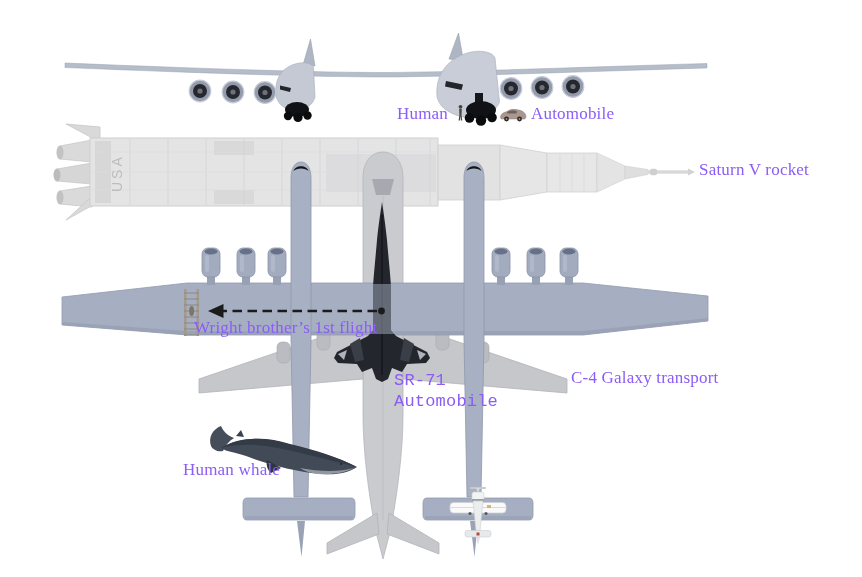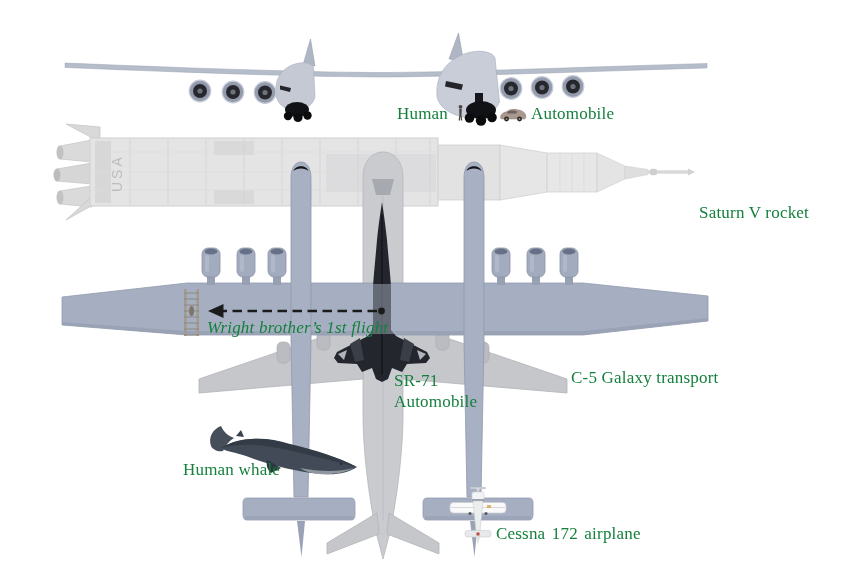--- a/index.html
+++ b/index.html
@@ -1,22 +1,22 @@
 <!DOCTYPE html>
 <html><head>
 <meta charset="utf-8">
 <title>Size comparison diagram</title>
 <style>
   html,body{margin:0;padding:0;background:#fff;}
   #stage{position:relative;width:862px;height:577px;background:#ffffff;overflow:hidden;
          font-family:"Liberation Serif",serif;}
   #artwork{position:absolute;left:0;top:0;}
-  .lbl{position:absolute;font-size:17px;line-height:19px;color:#15803d;white-space:nowrap;
+  .lbl{position:absolute;font-size:17px;line-height:19px;color:#8b5cf6;white-space:nowrap;
        letter-spacing:.2px;}
-  .lbl2{line-height:20.5px;}
+  .lbl2{line-height:20.5px;font-family:Liberation Mono, monospace;}
 </style>
 </head>
 <body>
 
 <div id="stage">
 
 <svg id="artwork" width="862" height="577" viewBox="0 0 862 577">
 
   <g>
     <path d="M92,140 L60,146 L60,159 L92,162 Z" fill="#dadada" stroke="#c8c8c8" stroke-width="0.8"></path>
@@ -227,23 +227,22 @@
 
   <g>
     <line x1="377" y1="311" x2="223" y2="311" stroke="#1b1b1b" stroke-width="2.4" stroke-dasharray="9.5 5.5"></line>
     <circle cx="381.5" cy="311" r="3.4" fill="#1b1b1b"></circle>
     <path d="M208,311 L223.5,304 L223.5,318 Z" fill="#1b1b1b"></path>
   </g>
 </svg>
 
 <div class="lbl" style="left:397px;top:104px;">Human</div>
 <div class="lbl" style="left:531px;top:104px;text-align:right;">Automobile</div>
-<div class="lbl" style="left:699px;top:160px;margin-top:43px;">Saturn V rocket</div>
-<div class="lbl" style="left:207px;top:318px;font-style:italic;">Wright brother’s 1st flight</div>
+<div class="lbl" style="left:699px;top:160px;">Saturn V rocket</div>
+<div class="lbl" style="left:194px;top:318px;">Wright brother’s 1st flight</div>
 <div class="lbl lbl2" style="left:394px;top:371px;">
   <div>SR-71</div>
   <div>Automobile</div>
 </div>
-<div class="lbl" style="left:571px;top:368px;">C-5 Galaxy transport</div>
+<div class="lbl" style="left:571px;top:368px;">C-4 Galaxy transport</div>
 <div class="lbl" style="left:183px;top:460px;">Human whale</div>
-<div class="lbl" style="left:496px;top:524px;word-spacing:2px;">Cessna 172 airplane</div>
 
 </div>
 
 </body></html>

